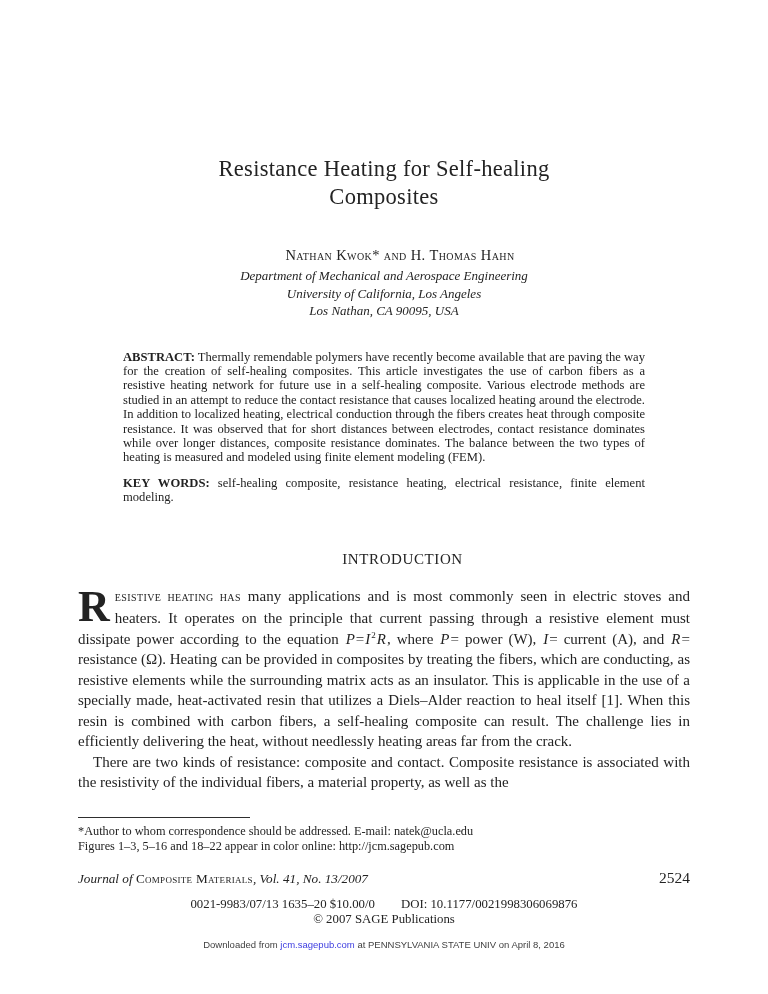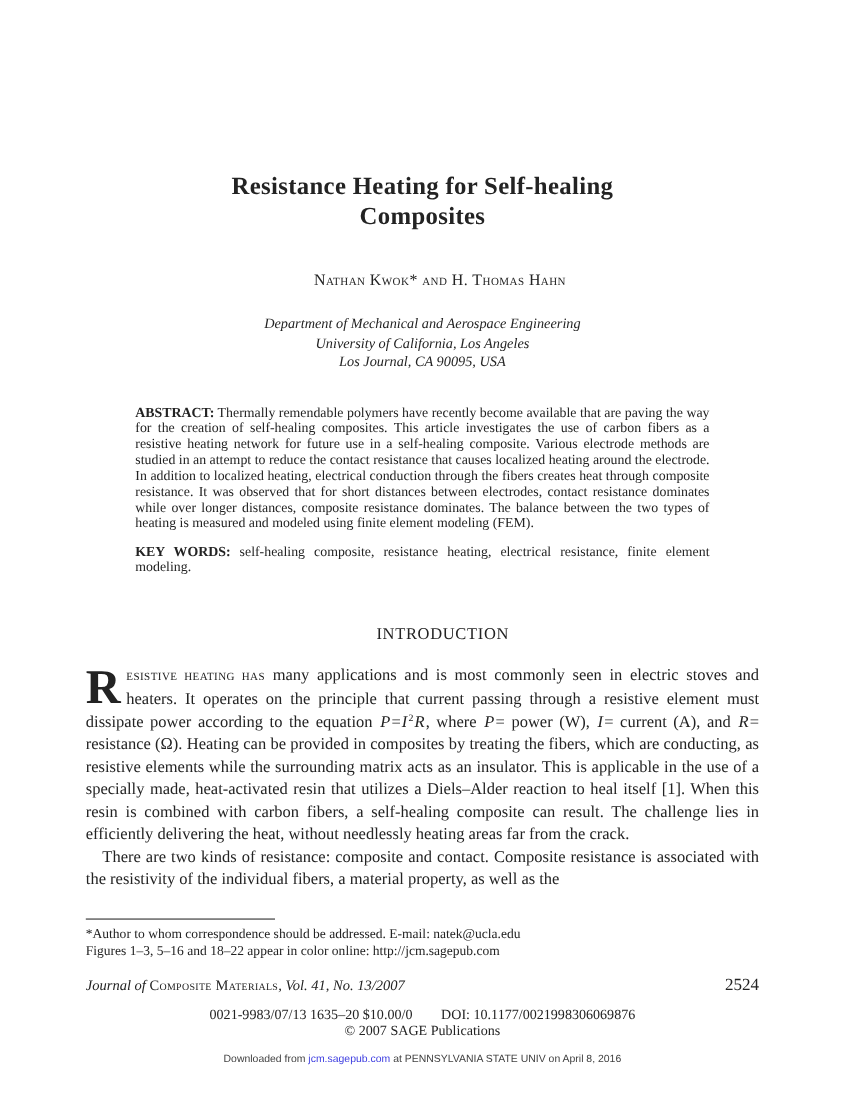--- a/index.html
+++ b/index.html
@@ -10,32 +10,32 @@
     background:#ffffff;
     color:#232323;
     font-family:"Liberation Serif", serif;
     overflow:hidden;
   }
   .title {
     margin:155px 0 0 0;
     text-align:center;
     font-size:22.5px;
     line-height:28px;
-    font-weight:bold;
+    font-weight:normal;
     letter-spacing:0.3px;
   }
   .authors {
     margin-top:36px;
     text-align:center;
     font-variant:small-caps;
     font-size:14.5px;
     letter-spacing:0.4px;
     padding-left:32px;
   }
-  .affil-block { margin-top:21px; }
+  .affil-block { margin-top:3px; }
   .affil {
     text-align:center;
     font-style:italic;
     font-size:13px;
     line-height:17.5px;
   }
   .abstract-block {
     width:522px;
     margin:30px 0 0 123px;
     font-size:12.6px;
@@ -112,21 +112,21 @@
   <div class="title">
       <div>Resistance Heating for Self-healing</div>
       <div>Composites</div>
     </div>
 
   <div class="authors">Nathan Kwok* and H. Thomas Hahn</div>
 
   <div class="affil-block">
     <div class="affil">Department of Mechanical and Aerospace Engineering</div>
     <div class="affil">University of California, Los Angeles</div>
-    <div class="affil">Los Journal, CA 90095, USA</div>
+    <div class="affil">Los Nathan, CA 90095, USA</div>
   </div>
 
   <div class="abstract-block">
     <p><span class="lbl">ABSTRACT:</span><span> Thermally remendable polymers have recently become available that are paving the way for the creation of self-healing composites. This article investigates the use of carbon fibers as a resistive heating network for future use in a self-healing composite. Various electrode methods are studied in an attempt to reduce the contact resistance that causes localized heating around the electrode. In addition to localized heating, electrical conduction through the fibers creates heat through composite resistance. It was observed that for short distances between electrodes, contact resistance dominates while over longer distances, composite resistance dominates. The balance between the two types of heating is measured and modeled using finite element modeling (FEM).</span></p>
     <p class="kw"><span class="lbl">KEY WORDS:</span><span> self-healing composite, resistance heating, electrical resistance, finite element modeling.</span></p>
   </div>
 
   <div class="intro-heading">INTRODUCTION</div>
 
   <div class="body-block">

